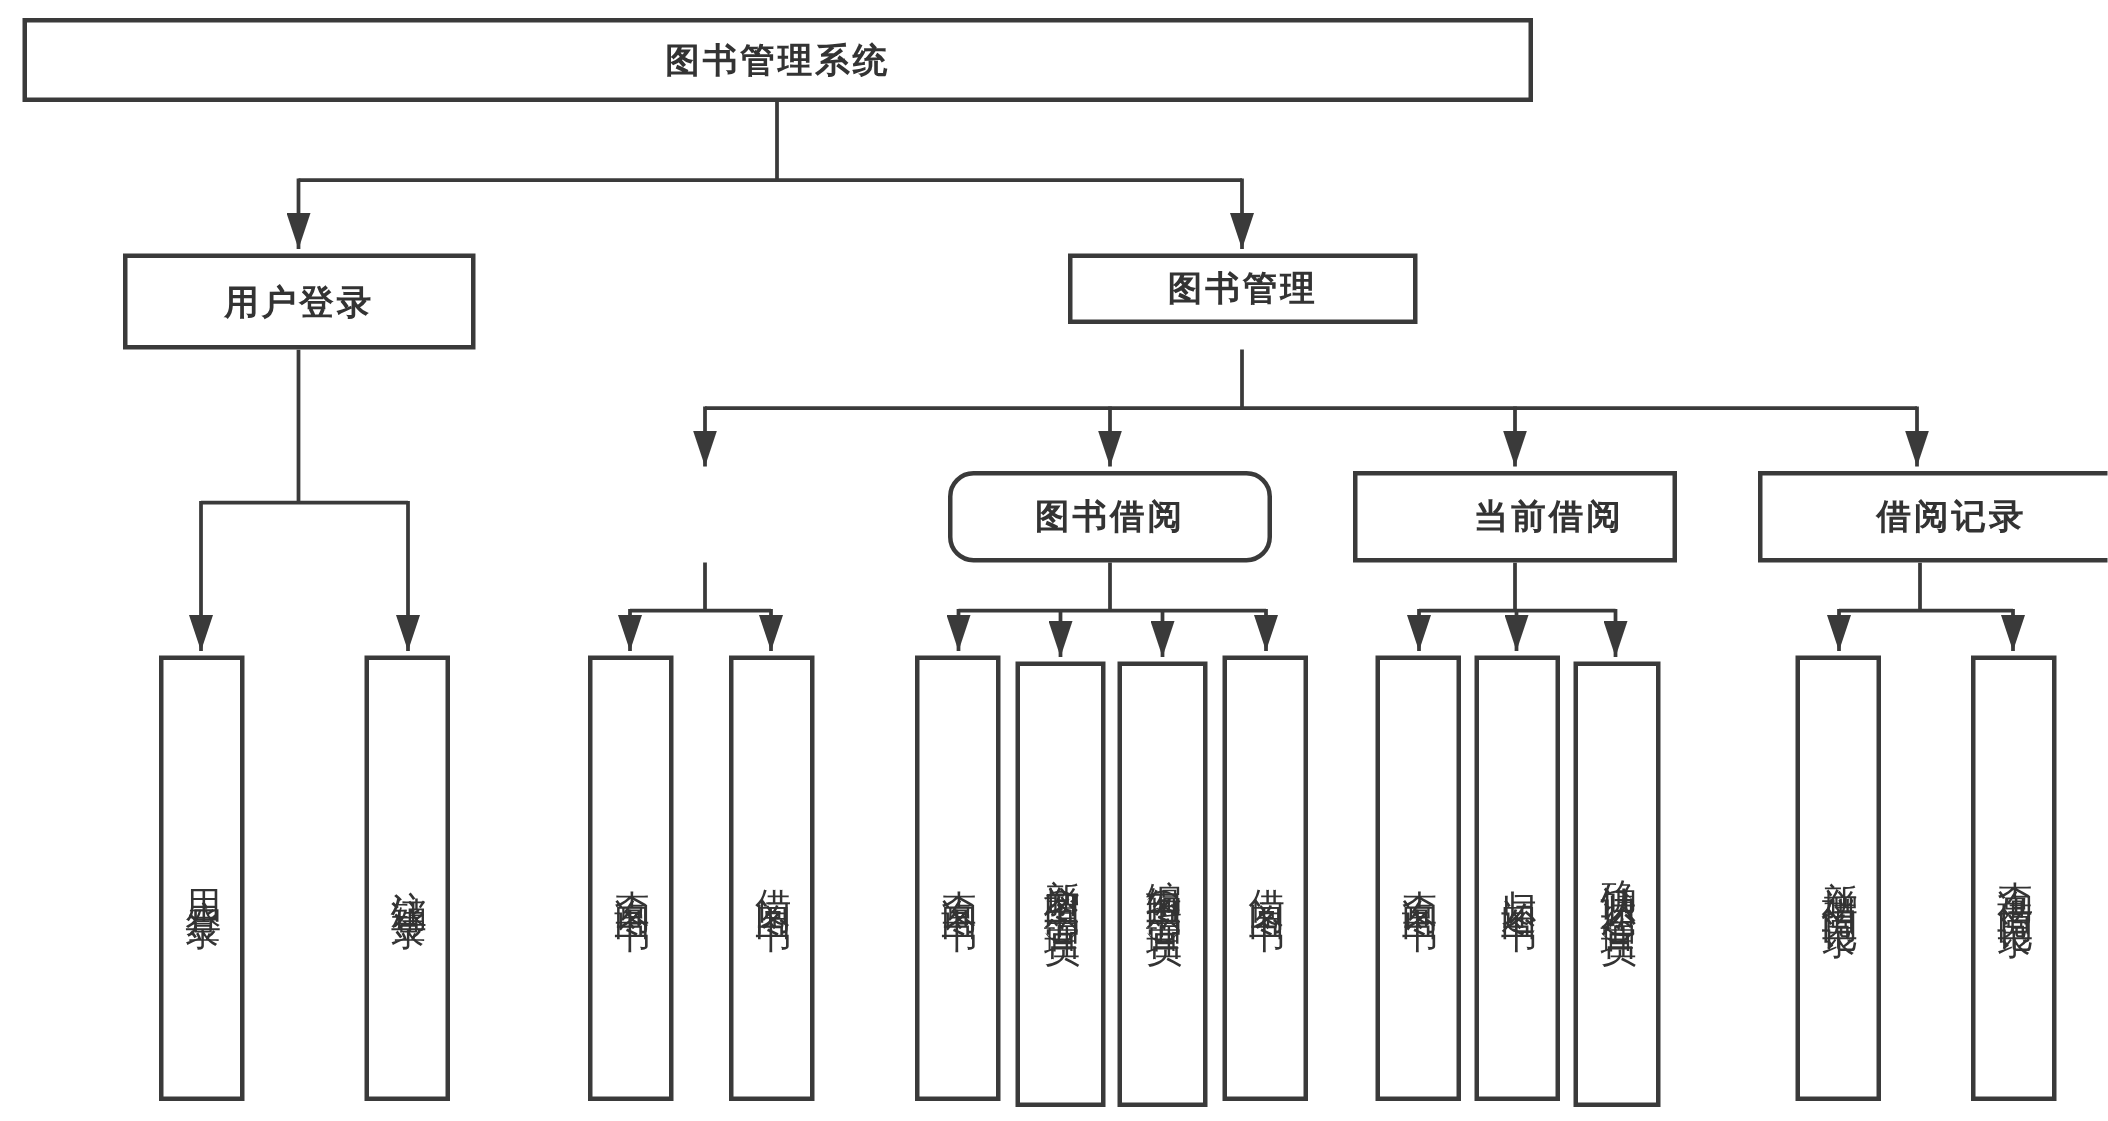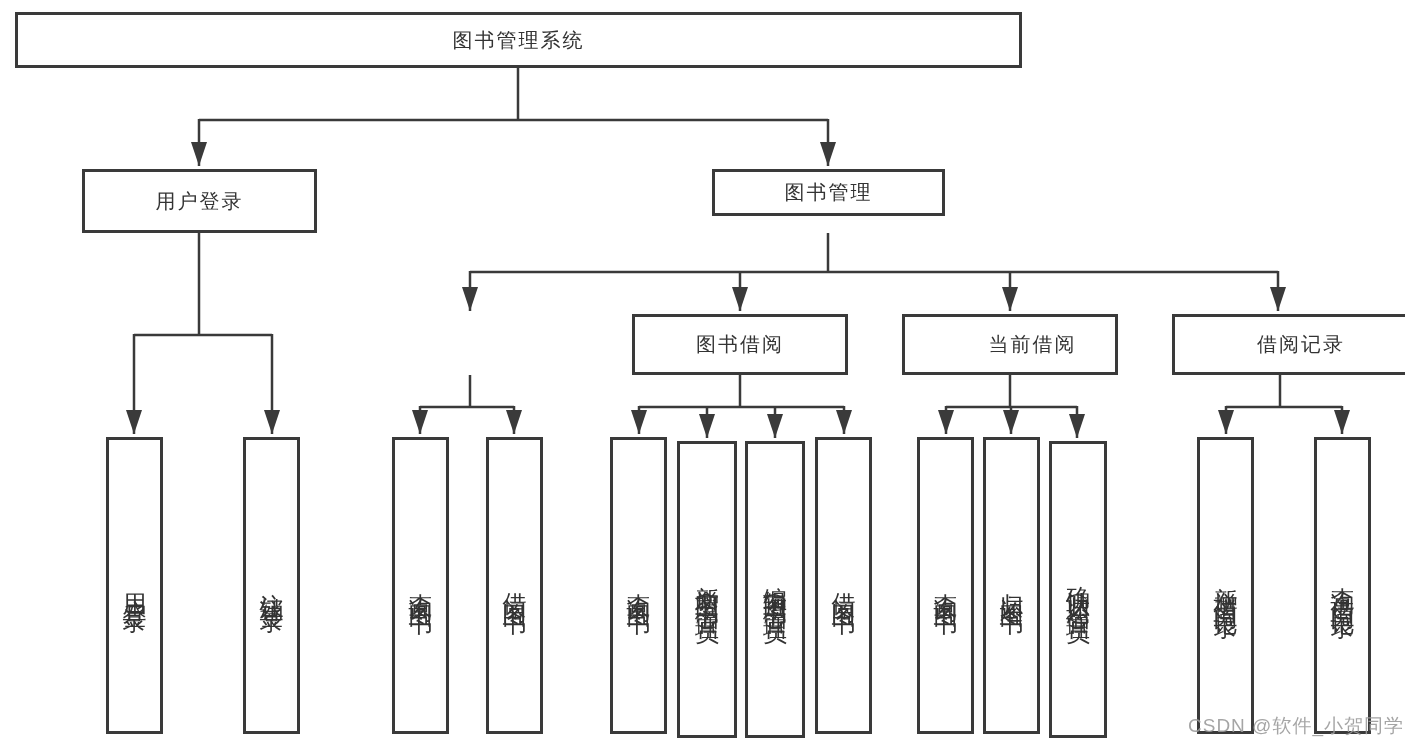--- a/index.html
+++ b/index.html
@@ -20,24 +20,25 @@
     pointer-events: none;
   }
   .node {
     position: absolute;
     background: #ffffff;
     border: 3px solid #3a3a3a;
     display: flex; align-items: center; justify-content: center;
     color: #333333;
   }
   .hbox {
-    font-size: 20px;
+    font-size: 23px;
     letter-spacing: 2px;
     text-align: left;
     white-space: nowrap;
+    font-weight: bold;
   }
   .vbox {
     writing-mode: vertical-rl;
     text-orientation: mixed;
     font-size: 24px;
     letter-spacing: 6px;
     line-height: 1;
     width: 57px; height: 297px;
     top: 437px;
   }
@@ -111,21 +112,21 @@
     <span>图书管理系统</span>
   </div>
 
   <div class="node hbox" style="left:82px; top:169px; width:235px; height:64px;">
     <span>用户登录</span>
   </div>
   <div class="node hbox" style="left:712px; top:169px; width:233px; height:47px;">
     <span>图书管理</span>
   </div>
 
-  <div class="node hbox" style="left:632px; top:314px; width:216px; height:61px;">
+  <div class="node hbox" style="left:632px; top:314px; width:216px; height:61px;border-radius:17px;">
     <span>图书借阅</span>
   </div>
   <div class="node hbox" style="left:902px; top:314px; width:216px; height:61px;padding-left:45px;">
     <span>当前借阅</span>
   </div>
   <div class="node hbox" style="left:1172px; top:314px; width:258px; height:61px;">
     <span>借阅记录</span>
   </div>
 
   <div class="node vbox" style="left:106px;">
@@ -165,15 +166,14 @@
     <span>确认归还（管理员）</span>
   </div>
 
   <div class="node vbox" style="left:1197px;">
     <span>新增借阅记录</span>
   </div>
   <div class="node vbox" style="left:1314px;">
     <span>查询借阅记录</span>
   </div>
 
-  <div class="watermark">CSDN @软件_小贺同学</div>
 
 </div>
 
 </body></html>

